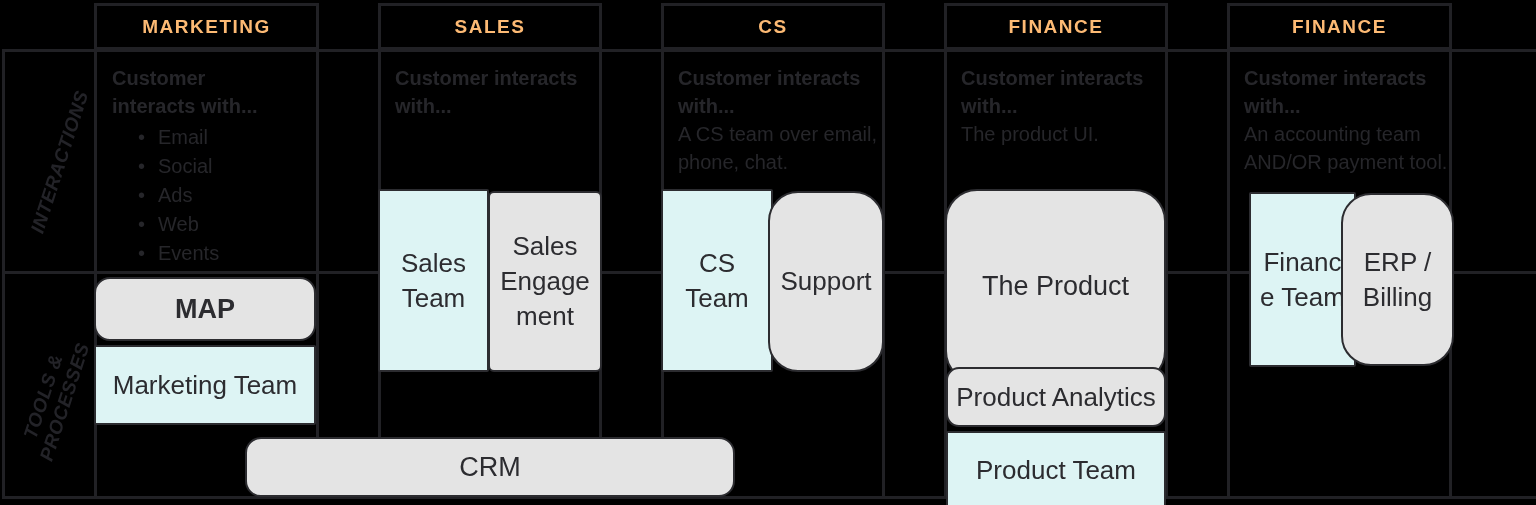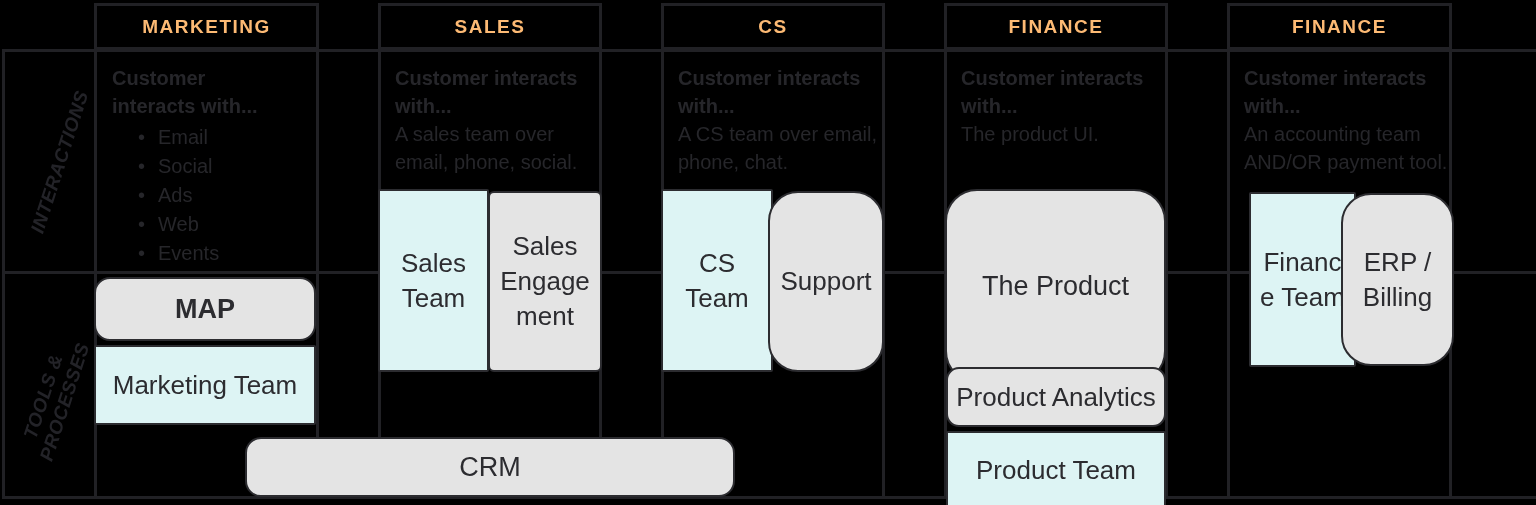--- a/index.html
+++ b/index.html
@@ -99,21 +99,20 @@
         </div>
       <div class="bullet-row">
           <span class="dot">•</span>
           <span>Events</span>
         </div>
     </div>
   </div>
 
   <div class="content" style="left:395px;top:64px;width:195px;">
     <div class="lead">Customer interacts with...</div>
-    <div>A sales team over email, phone, social.</div>
   </div>
 
   <div class="content" style="left:678px;top:64px;width:202px;">
     <div class="lead">Customer interacts with...</div>
     <div>A CS team over email, phone, chat.</div>
   </div>
 
   <div class="content" style="left:961px;top:64px;width:195px;">
     <div class="lead">Customer interacts with...</div>
     <div>The product UI.</div>

